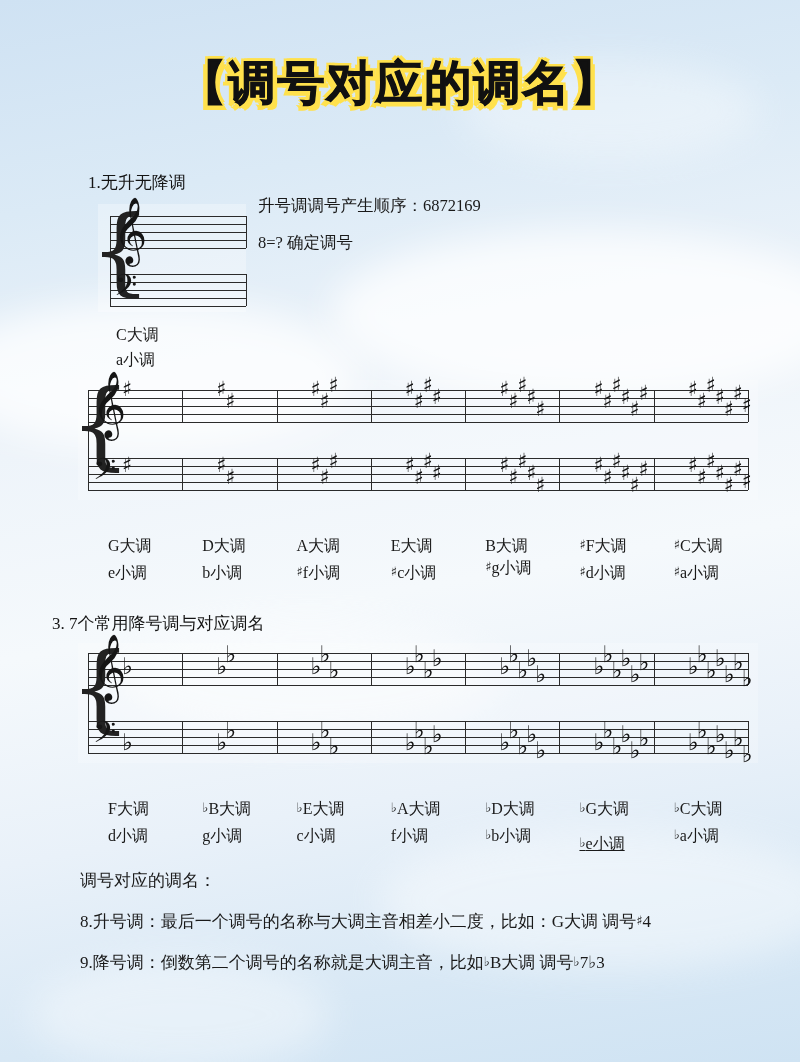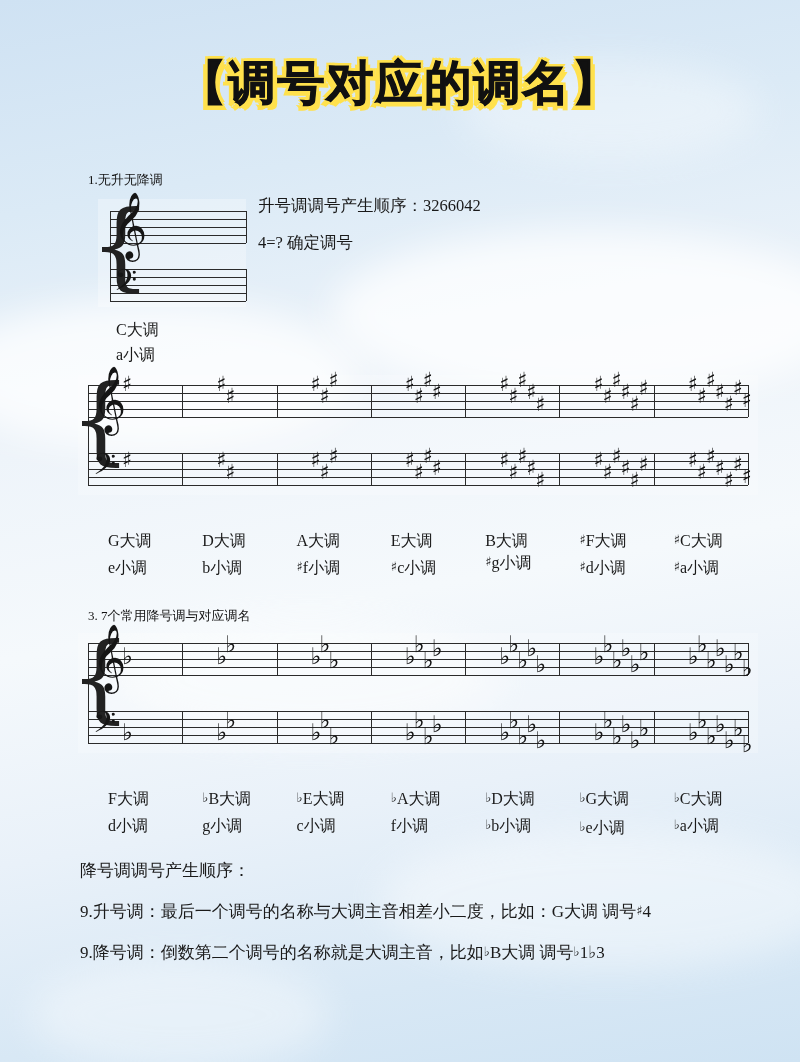--- a/index.html
+++ b/index.html
@@ -44,21 +44,21 @@
     color: #111;
     -webkit-text-stroke: 1px #111;
     text-shadow:
       3px 0 0 #ffe14d, -3px 0 0 #ffe14d, 0 3px 0 #ffe14d, 0 -3px 0 #ffe14d,
       3px 3px 0 #ffe14d, -3px 3px 0 #ffe14d, 3px -3px 0 #ffe14d, -3px -3px 0 #ffe14d,
       5px 5px 0 #ffe14d, -5px 5px 0 #ffe14d;
   }
 
   
   .section-label {
-    font-size: 13px;
+    font-size: 17px;
     color: #141414;
   }
 
   .sec1 { margin-top: 56px; padding-left: 88px; position: relative; }
   .sec1 .label { margin-bottom: 10px; }
 
   .right-notes {
     position: absolute;
     left: 258px;
     top: 22px;
@@ -198,23 +198,23 @@
         <div class="clef treble" style="left: 25px; top: -8px;">𝄞</div>
         <div class="clef bass" style="left: 26px; top: 64px;">𝄢</div>
       </div>
 
     <div class="s1caps">
       <div>C大调</div>
       <div>a小调</div>
     </div>
 
     <div class="right-notes">
-      <div>升号调调号产生顺序：3266042</div>
+      <div>升号调调号产生顺序：6872169</div>
       <div class="gap"></div>
-      <div>4=? 确定调号</div>
+      <div>8=? 确定调号</div>
     </div>
   </div>
 
   <div id="s2box" style="position:relative; height:152px; margin-top:8px;">
       <div style="position: absolute; left: 78px; top: 0px; width: 680px; height: 120px; background: rgba(255, 255, 255, 0.22);"></div>
       <div class="staff5" style="position: absolute; left: 88px; top: 10px; width: 660px; height: 32px;">
         <div class="ln" style="top: 0px;"></div>
         <div class="ln" style="top: 8px;"></div>
         <div class="ln" style="top: 16px;"></div>
         <div class="ln" style="top: 24px;"></div>
@@ -312,21 +312,21 @@
       <div class="cap" style="left: 390.857px; top: 4px;"><span>E大调</span></div>
       <div class="cap" style="left: 390.857px; top: 31px;"><span class="sup">♯</span><span>c小调</span></div>
       <div class="cap" style="left: 485.143px; top: 4px;"><span>B大调</span></div>
       <div class="cap" style="left: 485.143px; top: 26px;"><span class="sup">♯</span><span>g小调</span></div>
       <div class="cap" style="left: 579.429px; top: 4px;"><span class="sup">♯</span><span>F大调</span></div>
       <div class="cap" style="left: 579.429px; top: 31px;"><span class="sup">♯</span><span>d小调</span></div>
       <div class="cap" style="left: 673.714px; top: 4px;"><span class="sup">♯</span><span>C大调</span></div>
       <div class="cap" style="left: 673.714px; top: 31px;"><span class="sup">♯</span><span>a小调</span></div>
     </div>
 
-  <div style="margin-top:24px; padding-left:52px;margin-left:36px;">
+  <div style="margin-top:24px; padding-left:52px;">
     <div class="section-label">3. 7个常用降号调与对应调名</div>
   </div>
   <div id="s3box" style="position:relative; height:152px; margin-top:8px;">
       <div style="position: absolute; left: 78px; top: 0px; width: 680px; height: 120px; background: rgba(255, 255, 255, 0.22);"></div>
       <div class="staff5" style="position: absolute; left: 88px; top: 10px; width: 660px; height: 32px;">
         <div class="ln" style="top: 0px;"></div>
         <div class="ln" style="top: 8px;"></div>
         <div class="ln" style="top: 16px;"></div>
         <div class="ln" style="top: 24px;"></div>
         <div class="ln" style="top: 32px;"></div>
@@ -418,28 +418,28 @@
       <div class="cap" style="left: 108px; top: 31px;"><span>d小调</span></div>
       <div class="cap" style="left: 202.286px; top: 4px;"><span class="sup">♭</span><span>B大调</span></div>
       <div class="cap" style="left: 202.286px; top: 31px;"><span>g小调</span></div>
       <div class="cap" style="left: 296.571px; top: 4px;"><span class="sup">♭</span><span>E大调</span></div>
       <div class="cap" style="left: 296.571px; top: 31px;"><span>c小调</span></div>
       <div class="cap" style="left: 390.857px; top: 4px;"><span class="sup">♭</span><span>A大调</span></div>
       <div class="cap" style="left: 390.857px; top: 31px;"><span>f小调</span></div>
       <div class="cap" style="left: 485.143px; top: 4px;"><span class="sup">♭</span><span>D大调</span></div>
       <div class="cap" style="left: 485.143px; top: 31px;"><span class="sup">♭</span><span>b小调</span></div>
       <div class="cap" style="left: 579.429px; top: 4px;"><span class="sup">♭</span><span>G大调</span></div>
-      <div class="cap" style="left: 579.429px; top: 33px;"><span class="sup">♭</span><span>e小调</span></div>
+      <div class="cap" style="left: 579.429px; top: 39px; text-decoration: underline;"><span class="sup">♭</span><span>e小调</span></div>
       <div class="cap" style="left: 673.714px; top: 4px;"><span class="sup">♭</span><span>C大调</span></div>
       <div class="cap" style="left: 673.714px; top: 31px;"><span class="sup">♭</span><span>a小调</span></div>
     </div>
 
   <div class="rules">
-    <div class="r r0">降号调调号产生顺序：</div>
+    <div class="r r0">调号对应的调名：</div>
     <div class="r">
-      <span>9.升号调：最后一个调号的名称与大调主音相差小二度，比如：G大调 调号</span><span class="sup">♯</span><span>4</span>
+      <span>8.升号调：最后一个调号的名称与大调主音相差小二度，比如：G大调 调号</span><span class="sup">♯</span><span>4</span>
     </div>
     <div class="r">
-      <span>9.降号调：倒数第二个调号的名称就是大调主音，比如</span><span class="sup">♭</span><span>B大调 调号</span><span class="sup">♭</span><span>1♭3</span>
+      <span>9.降号调：倒数第二个调号的名称就是大调主音，比如</span><span class="sup">♭</span><span>B大调 调号</span><span class="sup">♭</span><span>7♭3</span>
     </div>
   </div>
 
 </div>
 
 </body></html>

